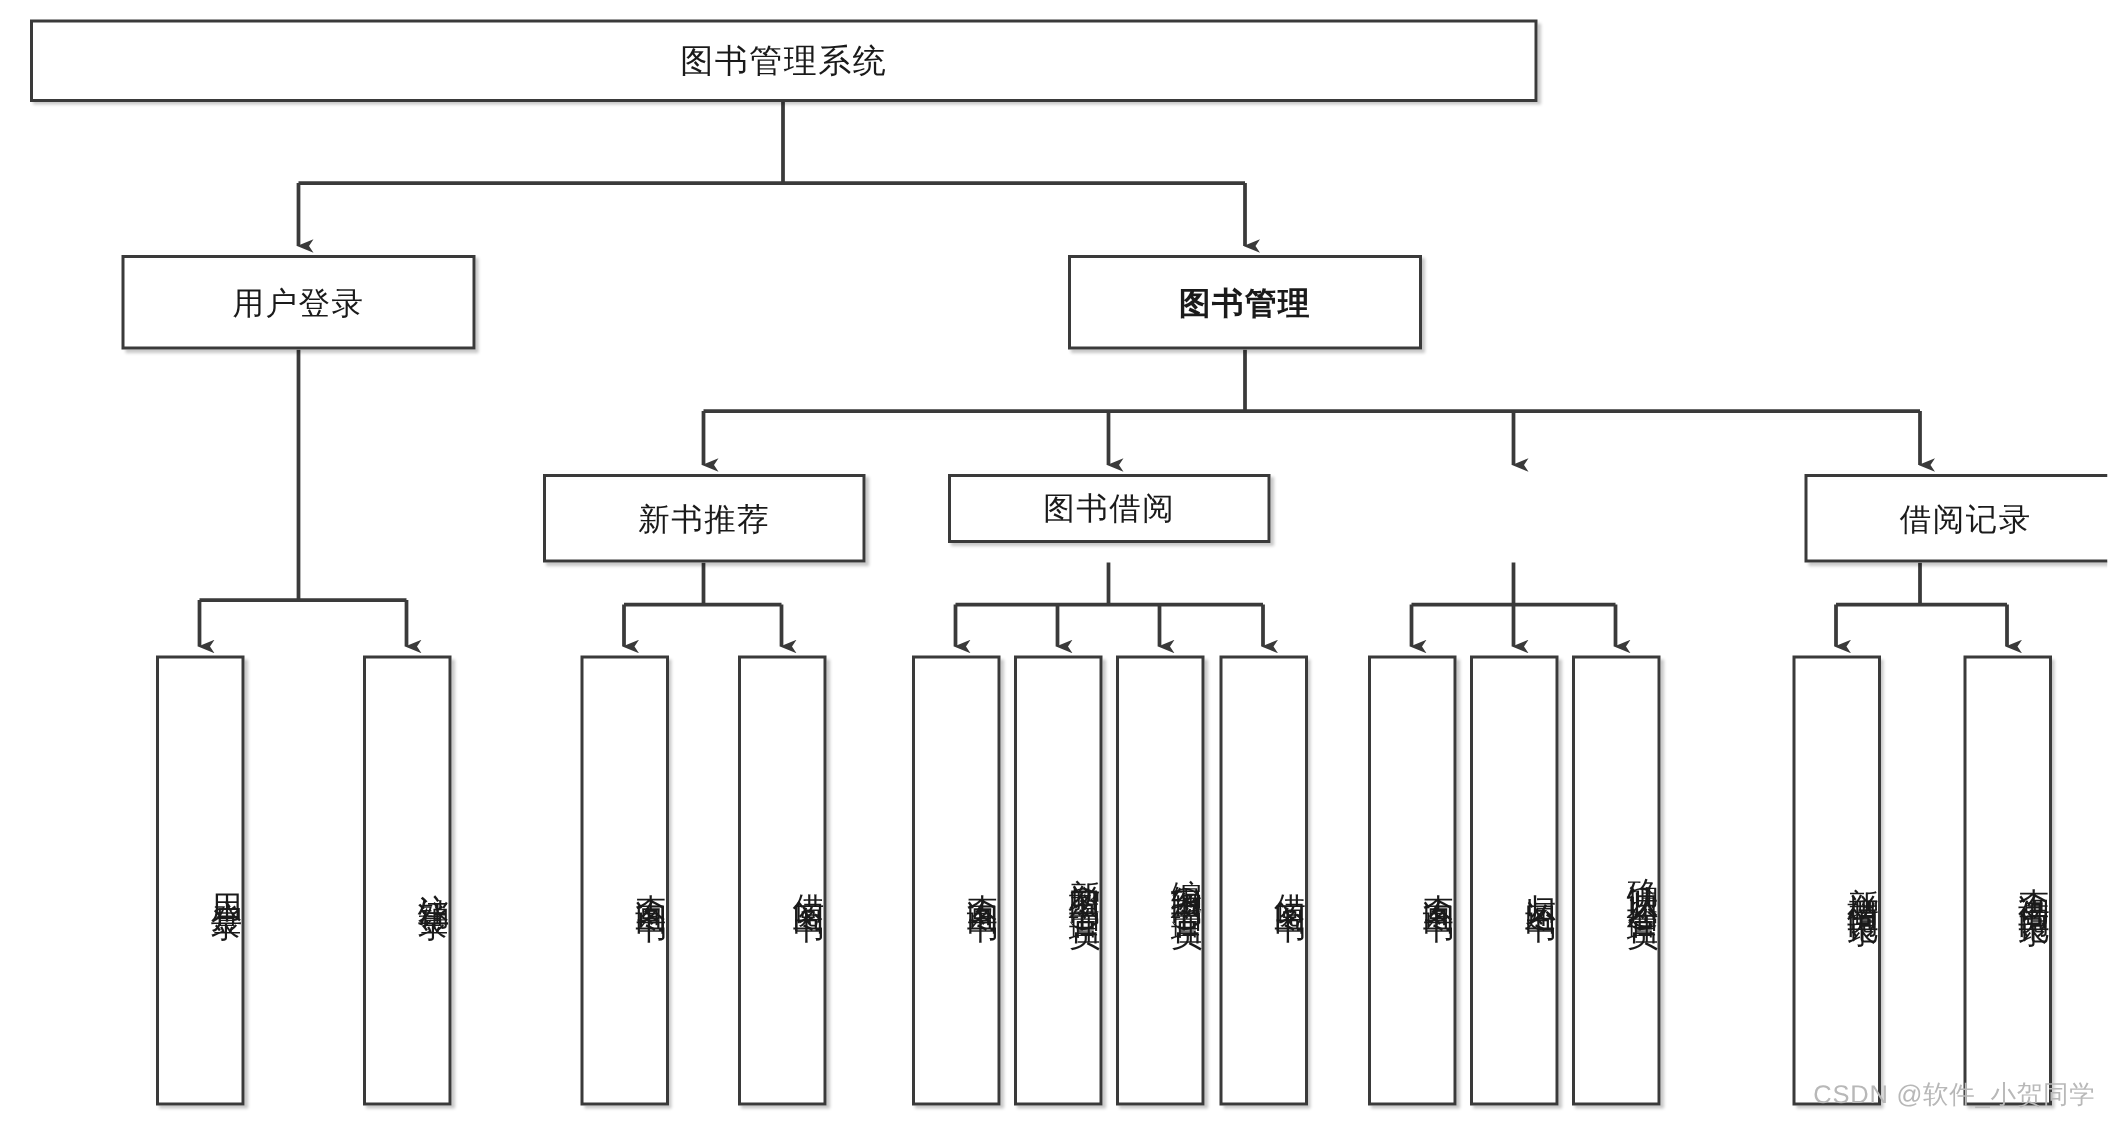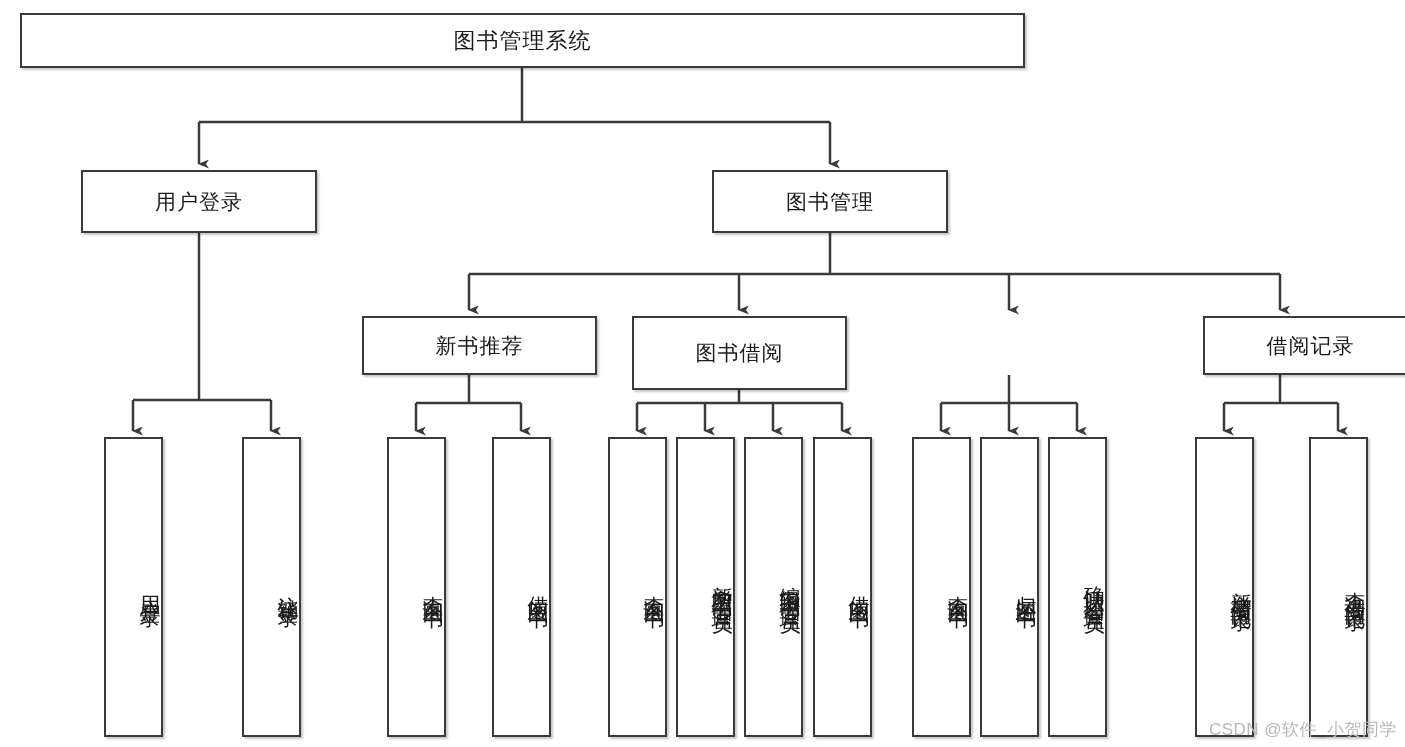--- a/index.html
+++ b/index.html
@@ -130,28 +130,28 @@
     </g>
   </svg>
 
   <div class="node h-node root" style="left:20px; top:13px; width:1005px; height:55px;">
     <span>图书管理系统</span>
   </div>
 
   <div class="node h-node" style="left:81px; top:170px; width:236px; height:63px;">
     <span>用户登录</span>
   </div>
-  <div class="node h-node" style="left:712px; top:170px; width:236px; height:63px;">
+  <div class="node h-node" style="left:712px; top:170px; width:236px; height:63px;font-weight:bold;">
     <span>图书管理</span>
   </div>
 
-  <div class="node h-node" style="left:362px; top:316px; width:235px; height:59px;">
+  <div class="node h-node" style="left:362px; top:316px; width:215px; height:59px;">
     <span>新书推荐</span>
   </div>
-  <div class="node h-node" style="left:632px; top:316px; width:215px; height:74px;">
+  <div class="node h-node" style="left:632px; top:316px; width:215px; height:46px;">
     <span>图书借阅</span>
   </div>
   <div class="node h-node" style="left:1172px; top:316px; width:215px; height:59px;margin-left:31px;">
     <span>借阅记录</span>
   </div>
 
   <div class="node v-node" style="left:104px; top:437px; width:59px; height:300px;">
     <span class="v-label">用户登录</span>
   </div>
   <div class="node v-node" style="left:242px; top:437px; width:59px; height:300px;">

